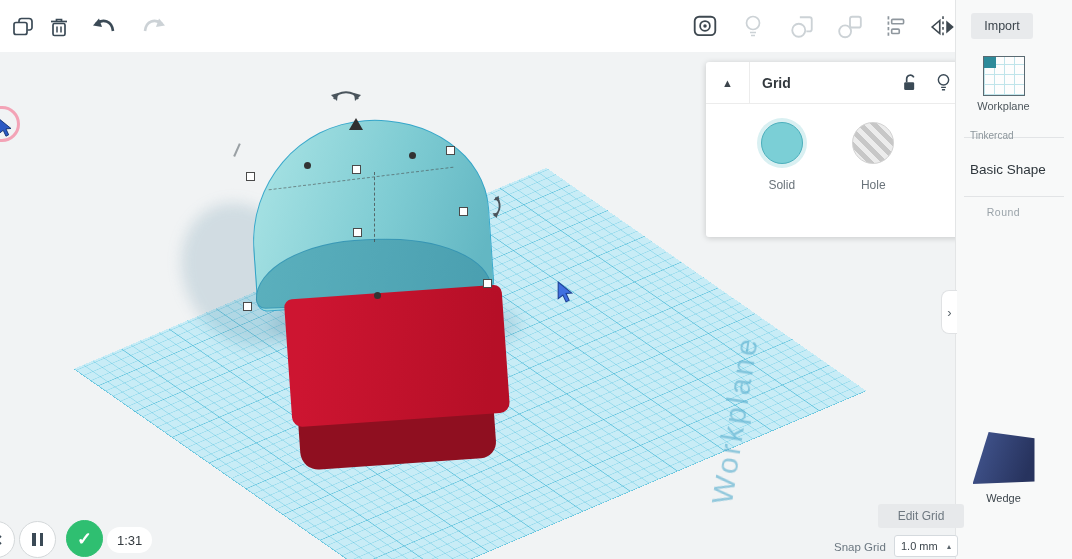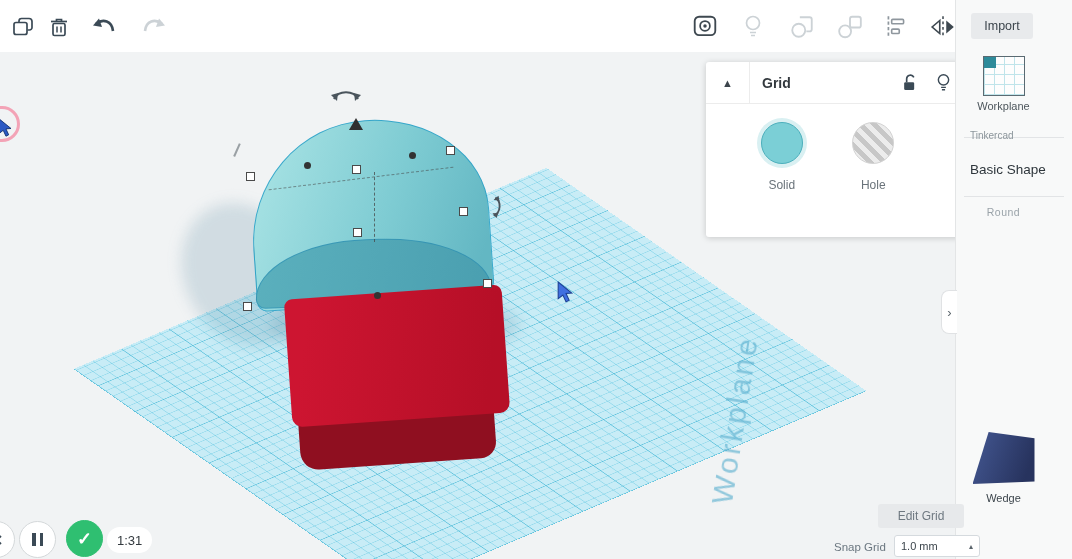--- a/index.html
+++ b/index.html
@@ -86,21 +86,21 @@
   .sp-option-label { margin-top: 14px; font-size: 12px; color: #6a737a; }
 
   
   .circ { position: absolute; width: 37px; height: 37px; border-radius: 50%; background: #fff; border: 1px solid #d4d8da; display: flex; align-items: center; justify-content: center; z-index: 32; cursor: pointer; }
   .check-btn { background: #2fbf71; border-color: #2fbf71; color: #fff; font-size: 18px; font-weight: bold; }
   .pause-bars { display: flex; gap: 4px; }
   .pause-bars i { display: block; width: 3.5px; height: 13px; background: #3b4a56; }
   .timer-pill { position: absolute; left: 107px; top: 527px; height: 26px; padding: 0 10px; background: #fff; border-radius: 13px; display: flex; align-items: center; font-size: 13px; font-weight: normal; color: #33393e; z-index: 32; }
   .edit-grid-btn { position: absolute; left: 878px; top: 504px; width: 86px; height: 24px; background: #e7e9eb; border-radius: 3px; font-size: 12px; color: #6e7880; display: flex; align-items: center; justify-content: center; z-index: 32; cursor: pointer; }
   .snap-label { position: absolute; left: 834px; top: 541px; font-size: 11.5px; color: #6b7780; z-index: 32; }
-  .snap-select { position: absolute; left: 894px; top: 535px; width: 86px; height: 22px; background: #fff; border: 1px solid #d5dade; border-radius: 3px; display: flex; align-items: center; justify-content: space-between; padding: 0 6px; font-size: 11px; color: #3c454c; z-index: 32; cursor: pointer; }
+  .snap-select { position: absolute; left: 894px; top: 535px; width: 64px; height: 22px; background: #fff; border: 1px solid #d5dade; border-radius: 3px; display: flex; align-items: center; justify-content: space-between; padding: 0 6px; font-size: 11px; color: #3c454c; z-index: 32; cursor: pointer; }
   .snap-caret { font-size: 8px; color: #5a646b; }
 </style>
 </head>
 <body>
 
 <div class="stage">
 
   <div class="canvas">
     <div class="grid"></div>
     <div class="watermark">Workplane</div>

